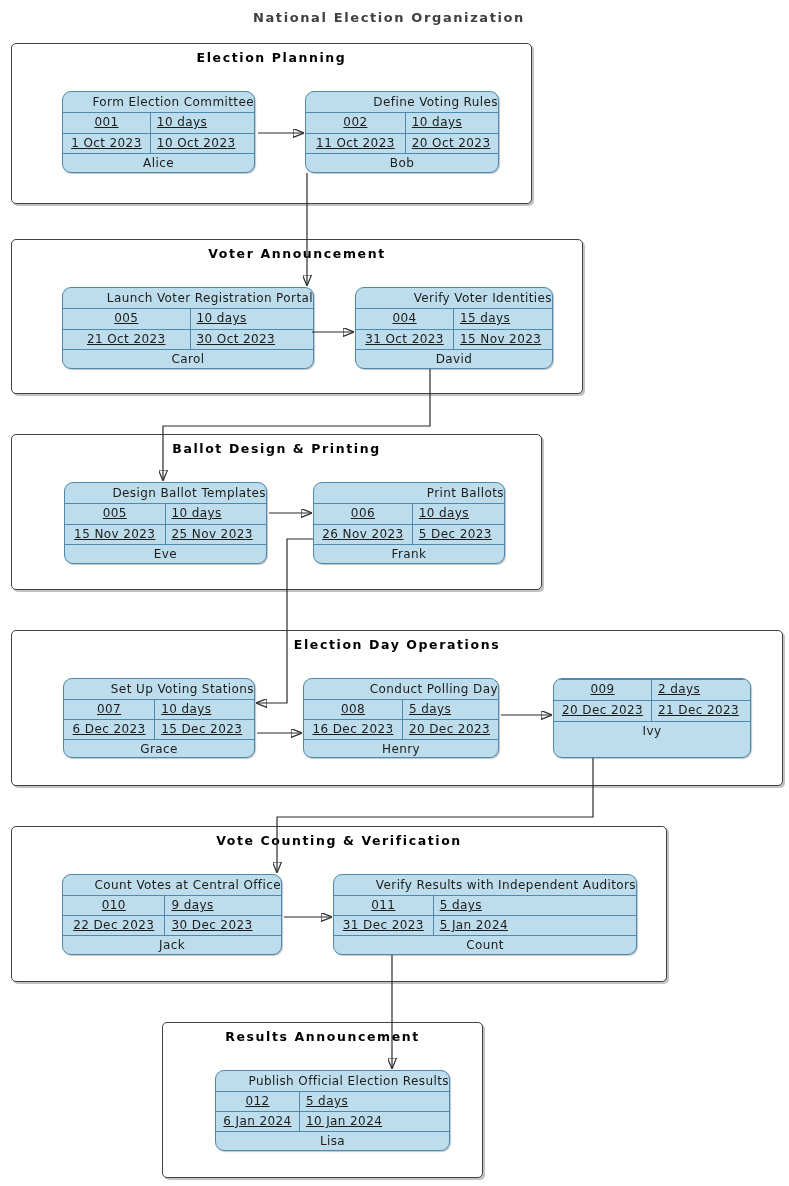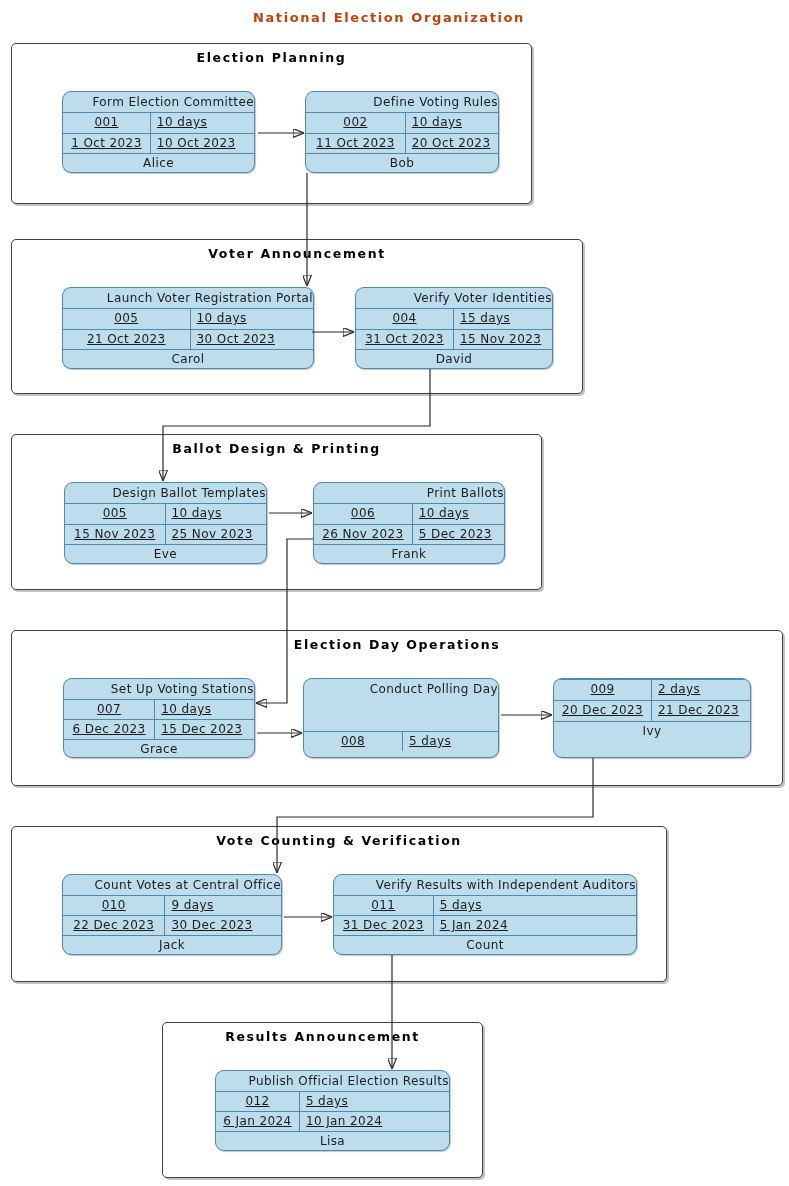--- a/index.html
+++ b/index.html
@@ -3,21 +3,21 @@
 <meta charset="utf-8">
 <style>
   html,body{margin:0;padding:0;background:#ffffff;}
   .canvas{
     position:relative;width:789px;height:1186px;background:#fff;
     font-family:"DejaVu Sans","Liberation Sans",sans-serif;
     color:var(--text,#1c1c1c);
   }
   .diagram-title{
     position:absolute;top:10px;left:0;width:778px;text-align:center;
-    font-size:13px;font-weight:bold;letter-spacing:1.6px;color:#c2410c;
+    font-size:13px;font-weight:bold;letter-spacing:1.6px;color:#404040;
   }
   .group{
     position:absolute;background:#ffffff;border:1px solid var(--group-border,#404040);
     border-radius:5px;box-sizing:border-box;
     box-shadow:2px 2px 0 rgba(120,120,120,.45);
   }
   .group-label{
     position:absolute;top:6px;left:0;right:0;text-align:center;
     font-size:12.5px;font-weight:bold;letter-spacing:1.6px;color:#000;white-space:nowrap;
   }
@@ -147,21 +147,21 @@
       <div class="t-cell c-left">007</div>
       <div class="t-cell c-right">10 days</div>
     </div>
     <div class="t-row">
       <div class="t-cell c-left">6 Dec 2023</div>
       <div class="t-cell c-right">15 Dec 2023</div>
     </div>
     <div class="t-owner">Grace</div>
   </div>
 
-  <div class="task" style="left:303px;top:678px;width:196px;height:80px;gap:32px;--split:51%;">
+  <div class="task" style="left:303px;top:678px;width:196px;height:80px;--split:51%;">
     <div class="t-name">Conduct Polling Day</div>
     <div class="t-row">
       <div class="t-cell c-left">008</div>
       <div class="t-cell c-right">5 days</div>
     </div>
     <div class="t-row">
       <div class="t-cell c-left">16 Dec 2023</div>
       <div class="t-cell c-right">20 Dec 2023</div>
     </div>
     <div class="t-owner">Henry</div>

